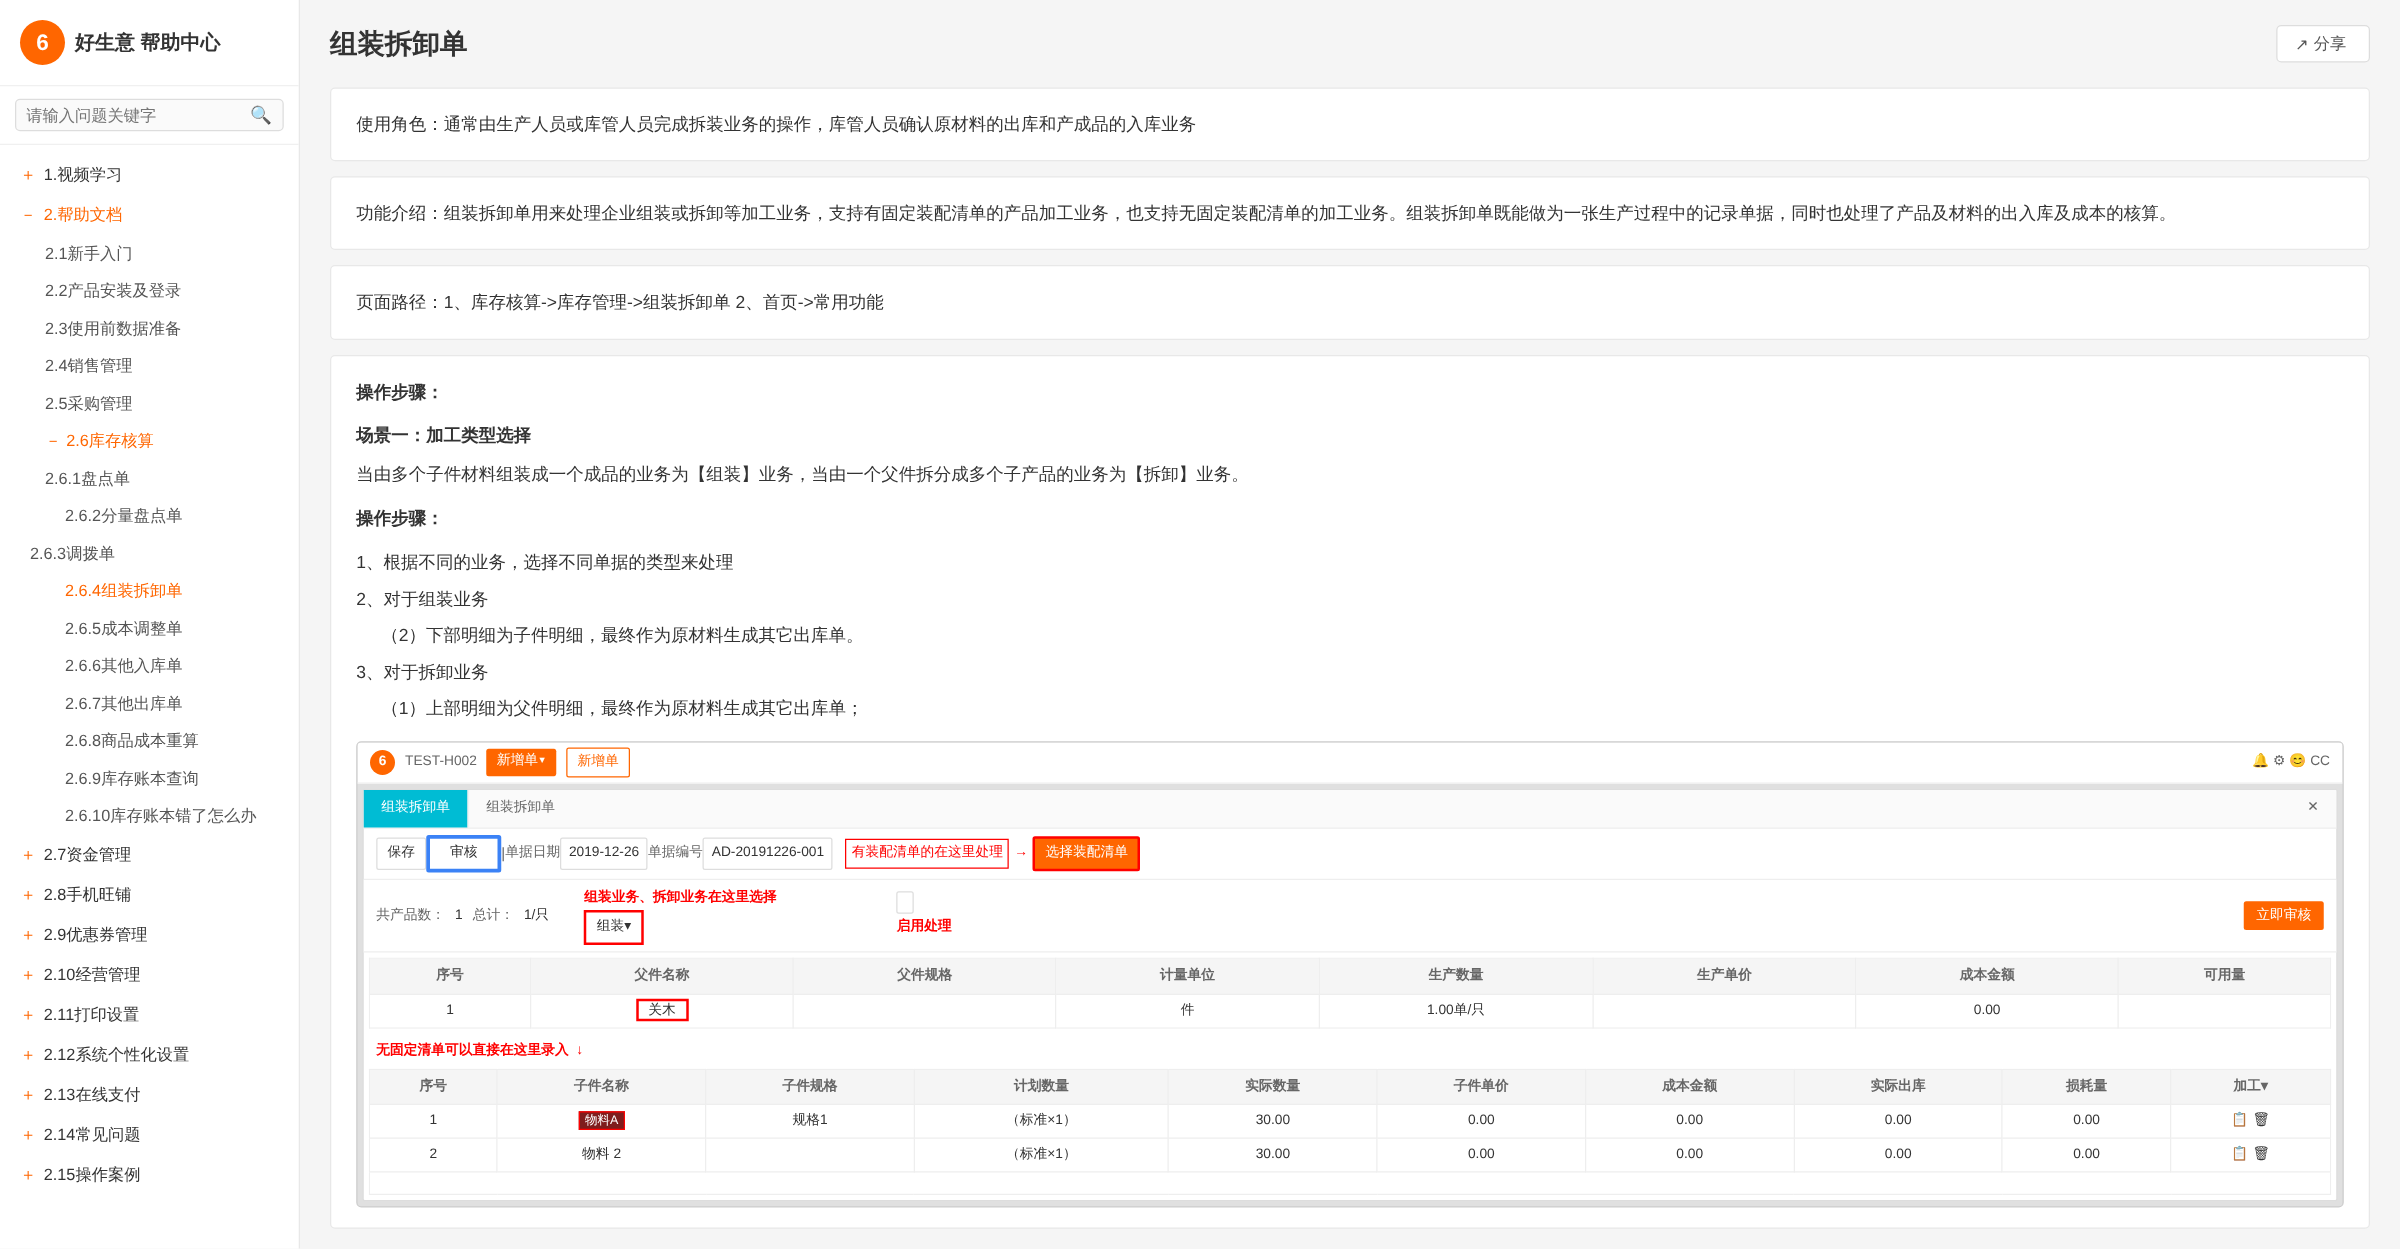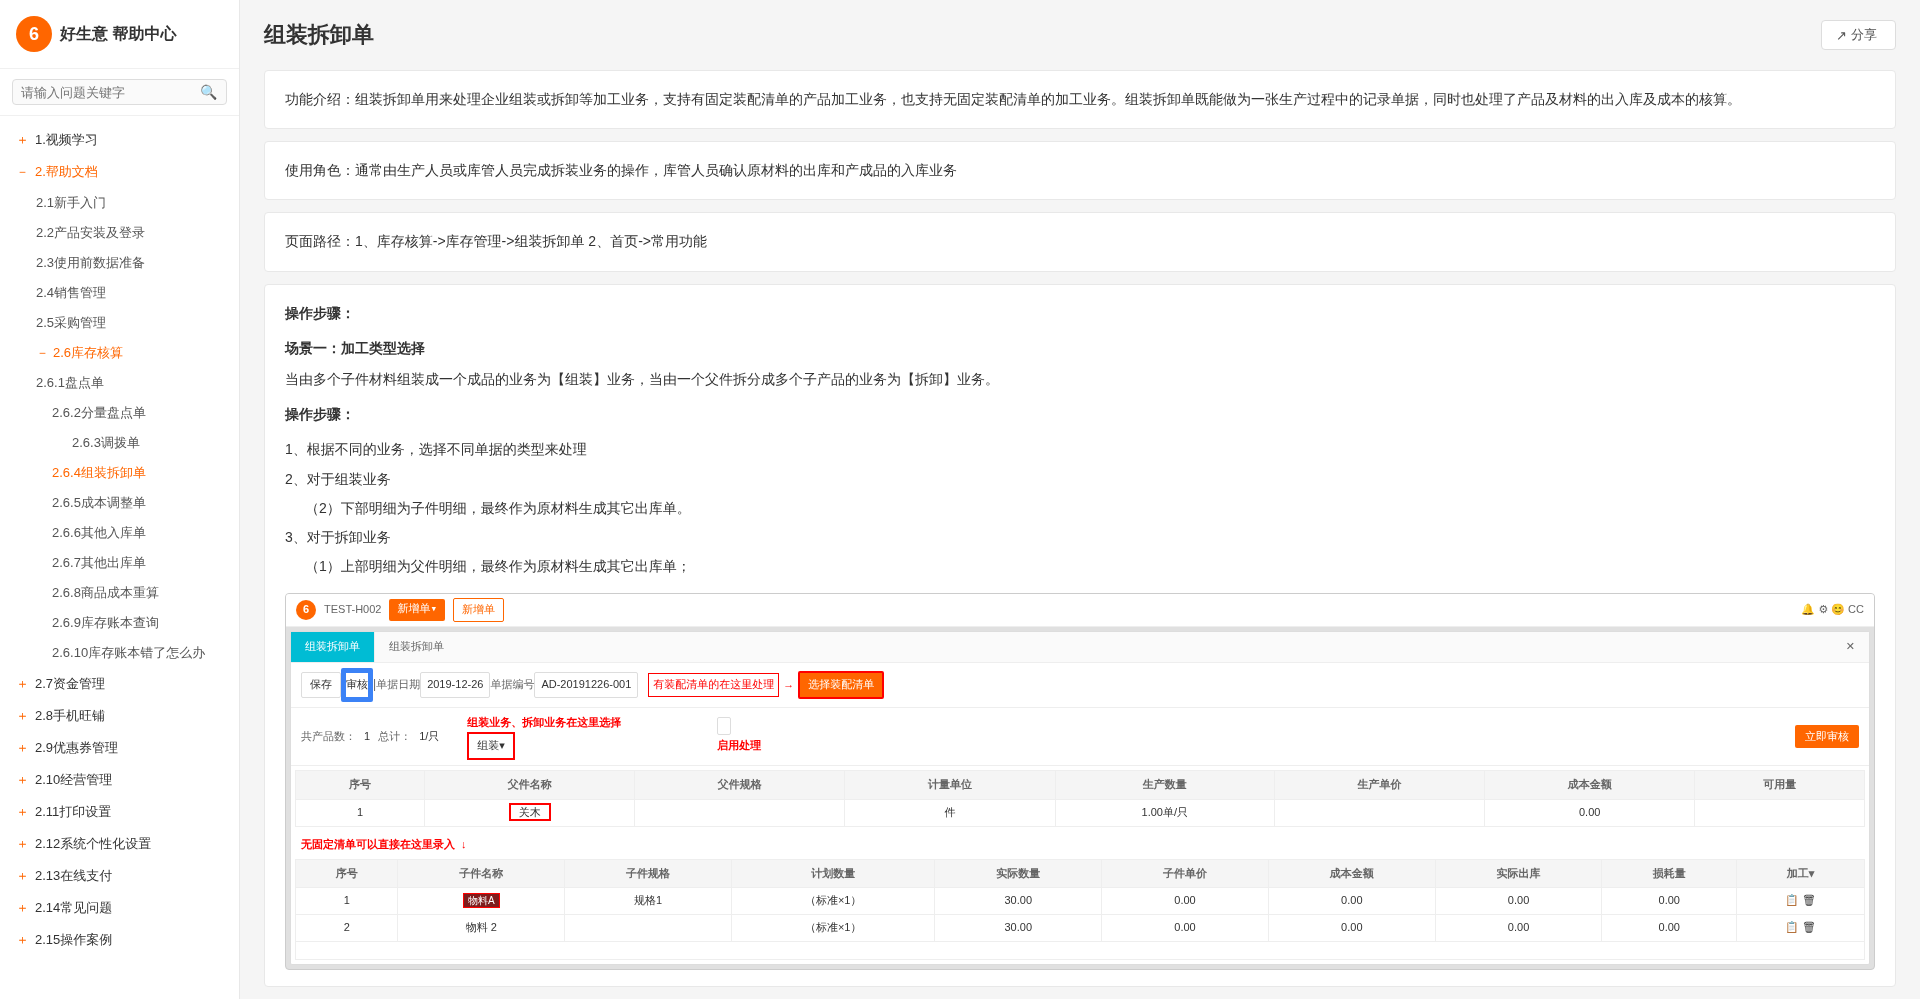--- a/index.html
+++ b/index.html
@@ -172,21 +172,21 @@
     <div class="nav-sub-item">2.3使用前数据准备</div>
     <div class="nav-sub-item">2.4销售管理</div>
     <div class="nav-sub-item">2.5采购管理</div>
 
     <div class="nav-sub-item active" style="color:#f60; display:flex; align-items:center;">
       <span style="margin-right:4px; color:#f60;">－</span>
       <span>2.6库存核算</span>
     </div>
     <div class="nav-sub-item" style="padding-left:36px;">2.6.1盘点单</div>
     <div class="nav-sub-item" style="padding-left:52px;">2.6.2分量盘点单</div>
-    <div class="nav-sub-item" style="padding-left:72px;">2.6.3调拨单</div>
+    <div class="nav-sub-item" style="padding-left:24px;">2.6.3调拨单</div>
     <div class="nav-sub-item active" style="padding-left:52px; color:#f60;">2.6.4组装拆卸单</div>
     <div class="nav-sub-item" style="padding-left:52px;">2.6.5成本调整单</div>
     <div class="nav-sub-item" style="padding-left:52px;">2.6.6其他入库单</div>
     <div class="nav-sub-item" style="padding-left:52px;">2.6.7其他出库单</div>
     <div class="nav-sub-item" style="padding-left:52px;">2.6.8商品成本重算</div>
     <div class="nav-sub-item" style="padding-left:52px;">2.6.9库存账本查询</div>
     <div class="nav-sub-item" style="padding-left:52px;">2.6.10库存账本错了怎么办</div>
 
     <div class="nav-item">
       <span class="plus">＋</span>
@@ -231,25 +231,25 @@
 
   <div class="page-header">
     <h1 class="page-title">组装拆卸单</h1>
     <button class="share-btn">
       <span>↗</span>
       <span>分享</span>
     </button>
   </div>
 
   <div class="content-card">
+    <p>使用角色：通常由生产人员或库管人员完成拆装业务的操作，库管人员确认原材料的出库和产成品的入库业务</p>
+  </div>
+
+  <div class="content-card">
     <p>功能介绍：组装拆卸单用来处理企业组装或拆卸等加工业务，支持有固定装配清单的产品加工业务，也支持无固定装配清单的加工业务。组装拆卸单既能做为一张生产过程中的记录单据，同时也处理了产品及材料的出入库及成本的核算。</p>
-  </div>
-
-  <div class="content-card">
-    <p>使用角色：通常由生产人员或库管人员完成拆装业务的操作，库管人员确认原材料的出库和产成品的入库业务</p>
   </div>
 
   <div class="content-card">
     <p>页面路径：1、库存核算-&gt;库存管理-&gt;组装拆卸单 2、首页-&gt;常用功能</p>
   </div>
 
   <div class="content-card">
     <div class="section-title">操作步骤：</div>
 
     <div class="scenario-title">场景一：加工类型选择</div>
@@ -283,21 +283,21 @@
 
         <div style="display:flex; border-bottom:1px solid #eee; background:#fafafa; align-items:center; font-size:11px;">
           <div style="background:#00bcd4; color:#fff; padding:5px 14px;">组装拆卸单</div>
           <div style="padding:5px 14px; color:#666; border-left:1px solid #eee;">组装拆卸单</div>
           <div style="flex:1;"></div>
           <div style="padding:5px 14px; color:#666;">✕</div>
         </div>
 
         <div style="display:flex; align-items:center; padding:5px 10px; border-bottom:1px solid #eee; gap:0; font-size:11px; flex-wrap:wrap;">
           <span style="border:1px solid #ddd; padding:2px 8px; border-radius:2px; cursor:pointer;">保存</span>
-          <span style="border:5px solid #3b82f6; padding:2px 0; border-radius:2px; cursor:pointer;">审核</span>
+          <span style="border:3px solid #3b82f6; padding:2px 16px; border-radius:2px; cursor:pointer;">审核</span>
           <span style="color:#666; font-size:12px;">|</span>
           <span style="color:#666;">单据日期</span>
           <span style="border:1px solid #ddd; padding:2px 6px; border-radius:2px; background:#fff;">2019-12-26</span>
           <span style="color:#666;">单据编号</span>
           <span style="border:1px solid #ddd; padding:2px 6px; border-radius:2px; background:#fff;">AD-20191226-001</span>
 
           <div style="display:flex; align-items:center; gap:4px; margin-left:10px;">
             <span style="color:red; font-size:11px; border:1px solid red; padding:1px 4px;">有装配清单的在这里处理</span>
             <span style="color:red;">→</span>
             <span style="background:#f60; color:#fff; padding:2px 8px; border-radius:2px; font-size:11px; border:2px solid red;">选择装配清单</span>

